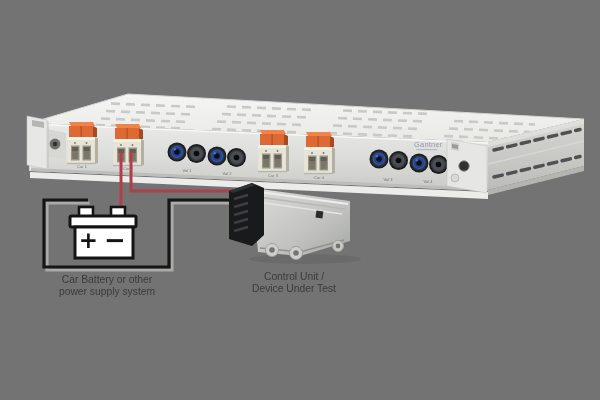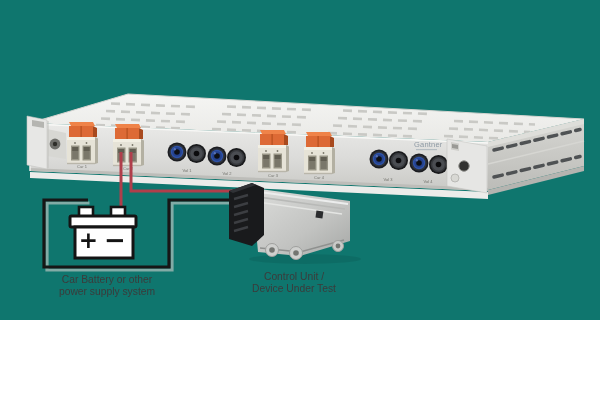--- a/index.html
+++ b/index.html
@@ -1,16 +1,16 @@
 <!DOCTYPE html>
 <html><head>
 <meta charset="utf-8">
 <style>
   html,body{margin:0;padding:0;background:#ffffff;}
-  .stage{position:relative;width:600px;height:320px;background:#0f766e;overflow:hidden;
+  .stage{position:relative;width:600px;height:400px;background:#737373;overflow:hidden;
          font-family:"Liberation Sans", sans-serif;}
   svg{display:block;}
   text{font-family:"Liberation Sans", sans-serif;}
   .caption{font-size:10.3px;fill:#3b3b3b;}
   .tinylabel{font-size:4px;fill:#73736d;}
   .brand{font-size:7.5px;fill:#8e9aa4;letter-spacing:.2px;}
   .batsym{font-family:"DejaVu Sans", sans-serif;font-weight:bold;fill:#141414;}
 </style>
 </head>
 <body>

